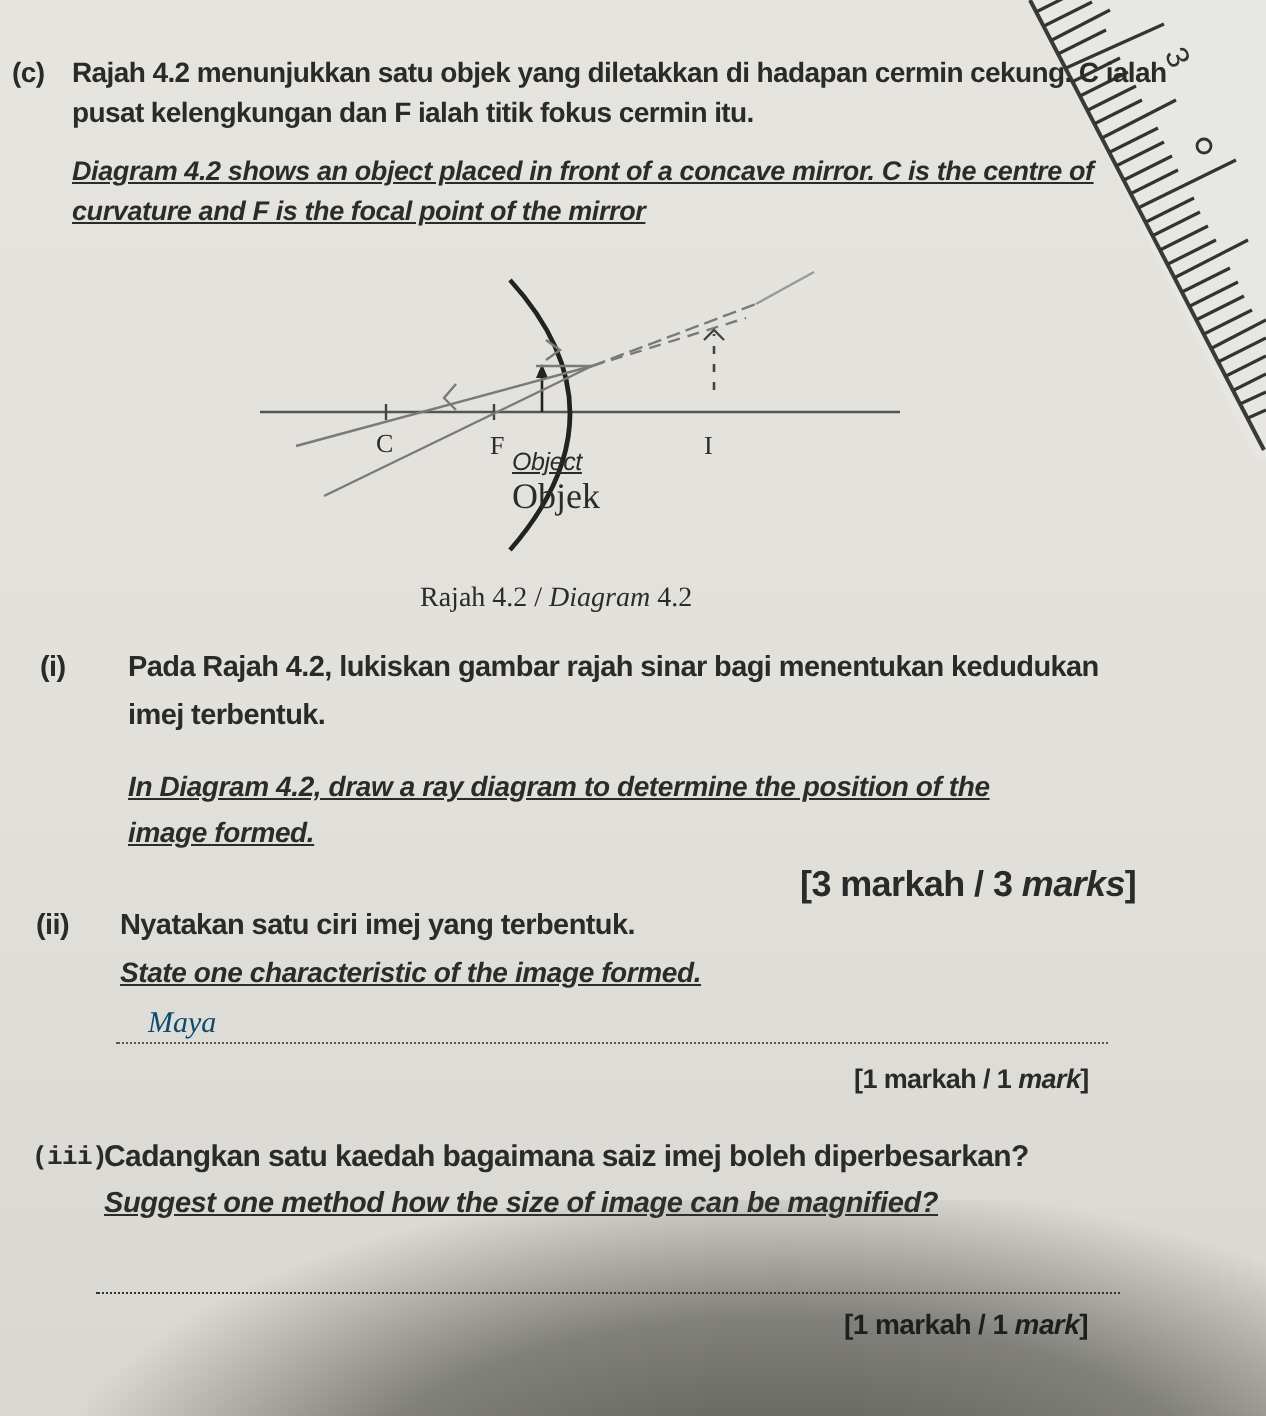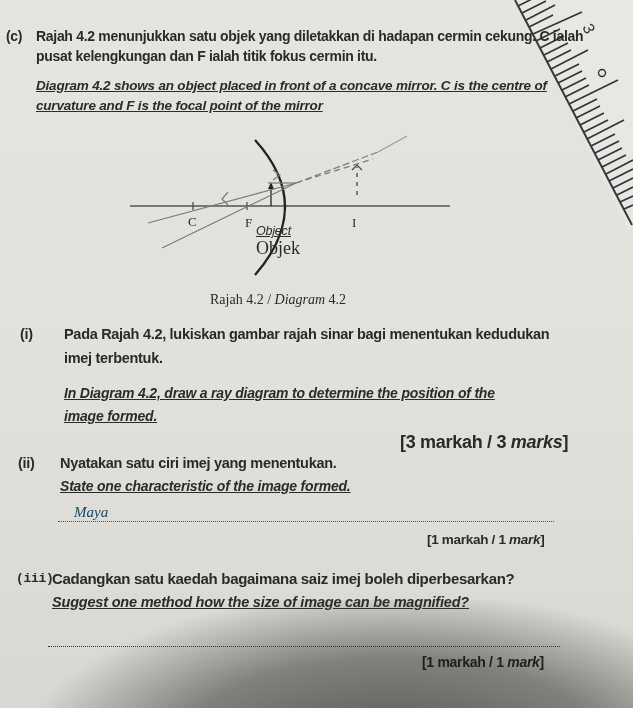--- a/index.html
+++ b/index.html
@@ -110,21 +110,21 @@
   <div class="abs b bodytxt" style="left:20px; top:326px;">(i)</div>
   <div class="abs b bodytxt" style="left:64px; top:326px;text-align:right;">Pada Rajah 4.2, lukiskan gambar rajah sinar bagi menentukan kedudukan</div>
   <div class="abs b bodytxt" style="left:64px; top:350px;">imej terbentuk.</div>
   <div class="abs b it" style="left:64px; top:385px; font-size:14px;">In Diagram 4.2, draw a ray diagram to determine the position of the</div>
   <div class="abs b it" style="left:64px; top:408px; font-size:14px;">image formed.</div>
   <div class="abs b bodytxt" style="left:400px; top:432px; font-size:18px;">
     <span>[3 markah / 3 </span><span style="font-style:italic;">marks</span><span>]</span>
   </div>
 
   <div class="abs b bodytxt" style="left:18px; top:455px;">(ii)</div>
-  <div class="abs b bodytxt" style="left:60px; top:455px;">Nyatakan satu ciri imej yang menentukan.</div>
+  <div class="abs b bodytxt" style="left:60px; top:455px;">Nyatakan satu ciri imej yang terbentuk.</div>
   <div class="abs b it" style="left:60px; top:478px; font-size:14px;">State one characteristic of the image formed.</div>
   <div class="abs" style="left:74px; top:504px; font-size:15px; color:#0c4a6e; font-family:Liberation Serif, serif; font-style:italic;">Maya</div>
   <div class="dots" style="left:58px; top:521px; width:496px;"></div>
   <div class="abs b bodytxt" style="left:427px; top:532px; font-size:13.5px;">
     <span>[1 markah / 1 </span><span style="font-style:italic;">mark</span><span>]</span>
   </div>
 
   <div class="abs b bodytxt" style="left:16px; top:571px; font-size:13px;font-family:Liberation Mono, monospace;">(iii)</div>
   <div class="abs b bodytxt" style="left:52px; top:570px; font-size:15px;">Cadangkan satu kaedah bagaimana saiz imej boleh diperbesarkan?</div>
   <div class="abs b it" style="left:52px; top:594px; font-size:14.5px;">Suggest one method how the size of image can be magnified?</div>

